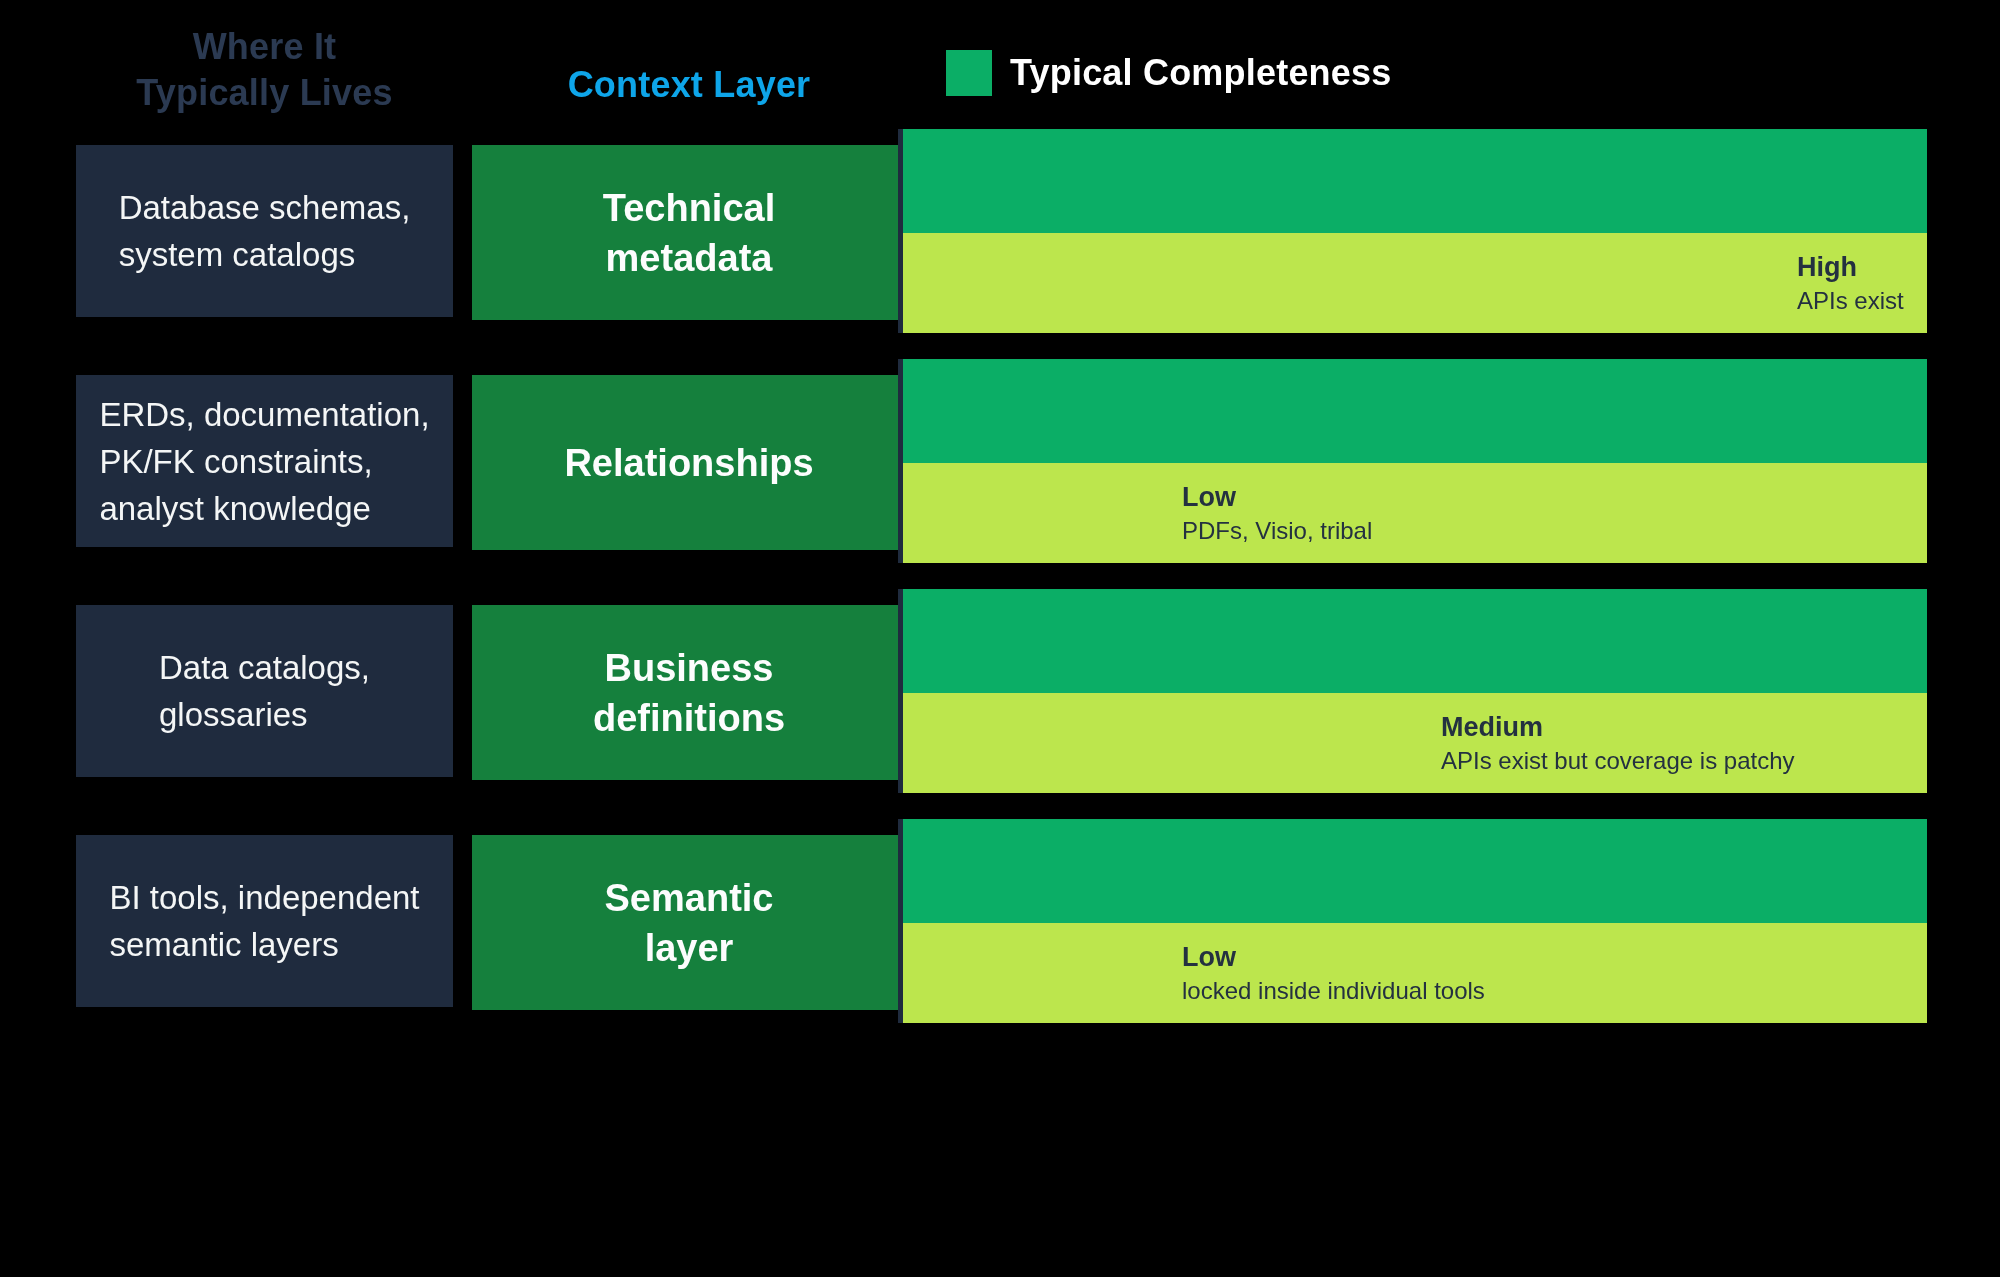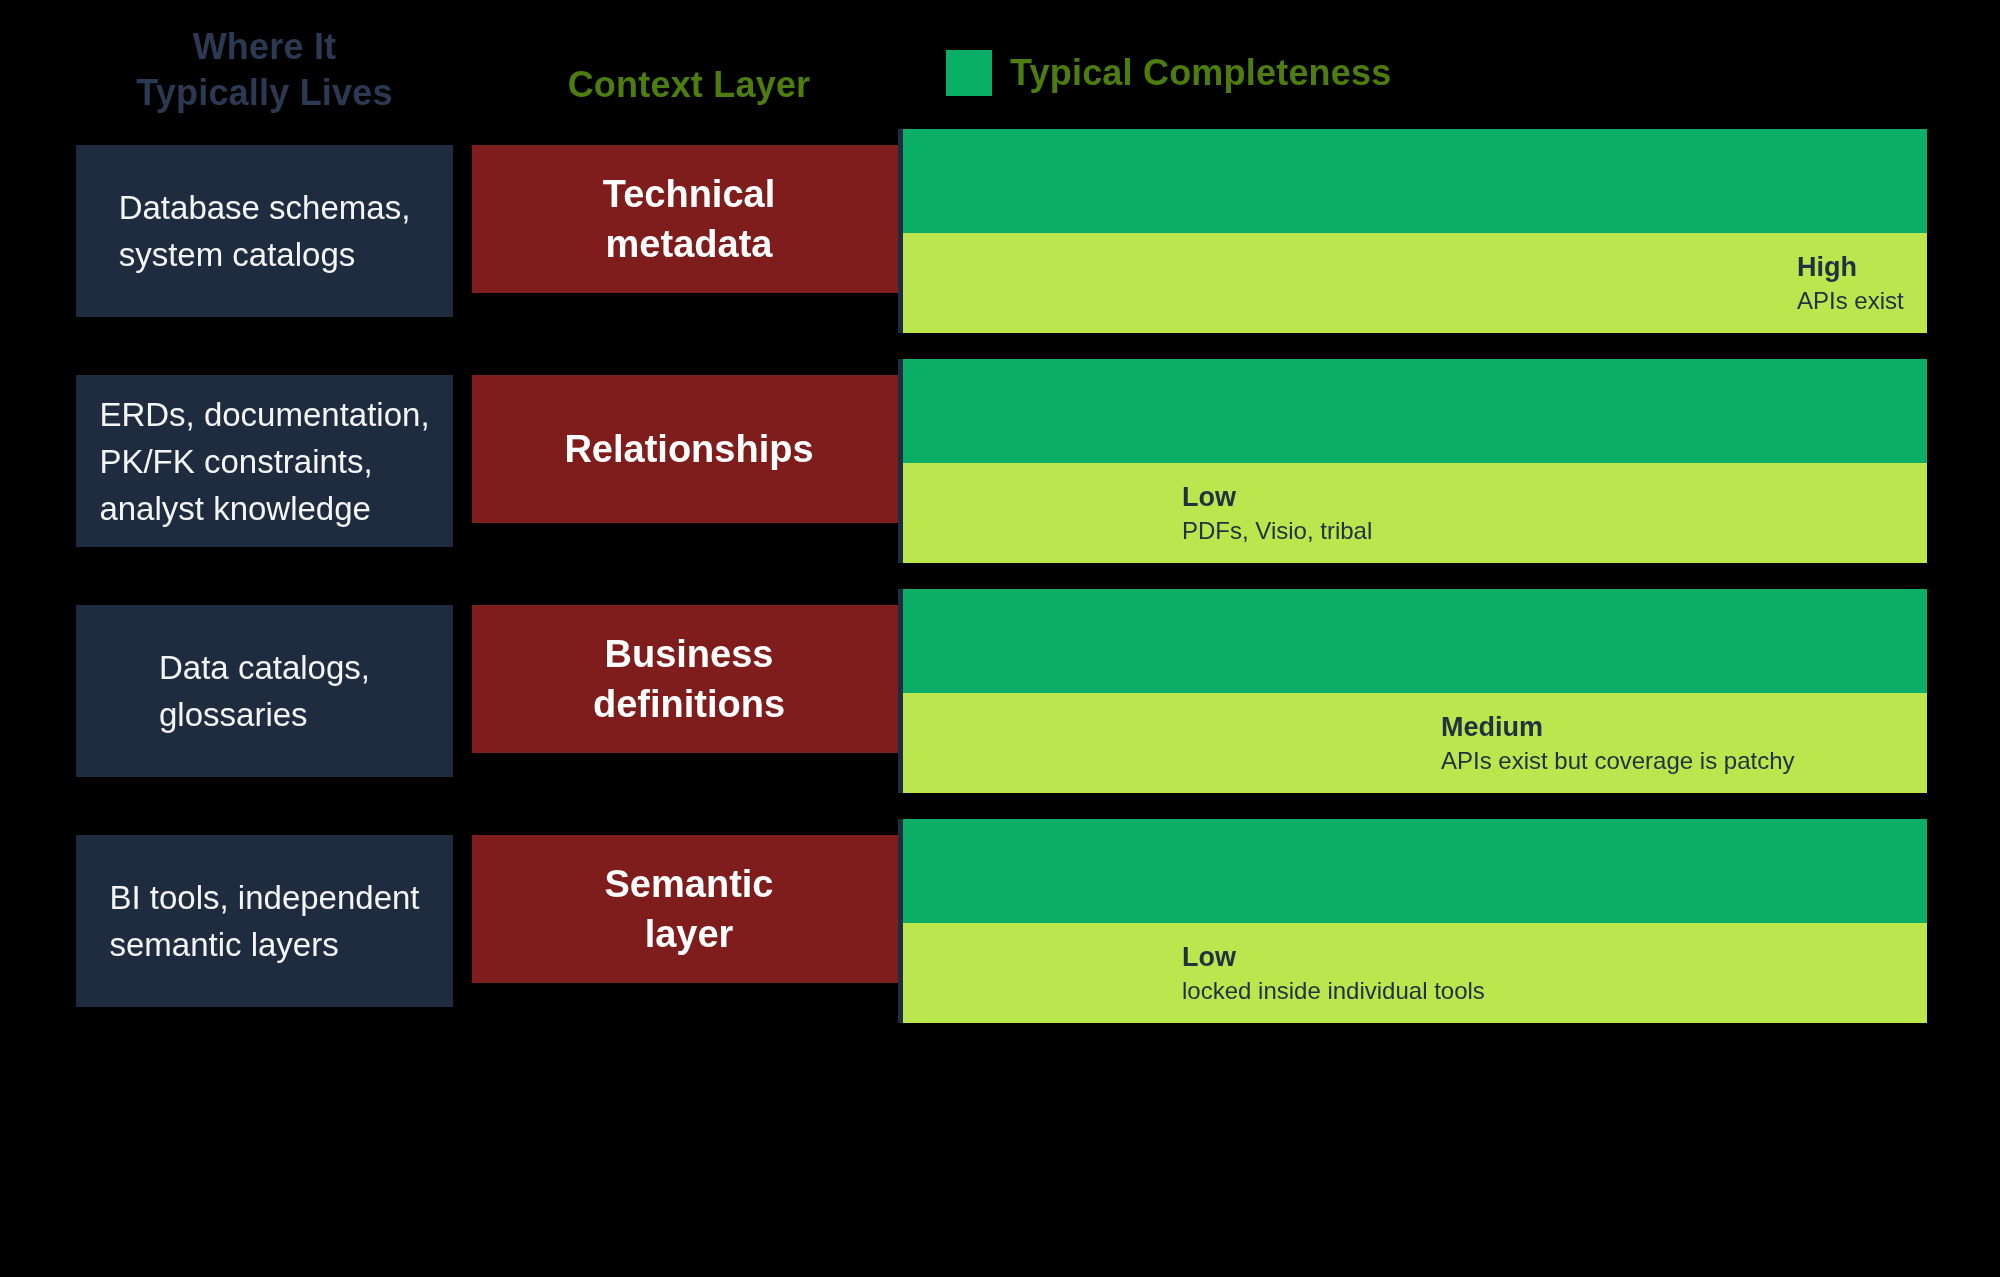--- a/index.html
+++ b/index.html
@@ -15,48 +15,48 @@
   
   .hdr-col1 {
     position: absolute; left: 76px; top: 24px; width: 377px;
     text-align: center; font-size: 36px; font-weight: 700;
     line-height: 46px; color: #2b3a52; white-space: pre-line;
     letter-spacing: 0.2px;
   }
   .hdr-col2 {
     position: absolute; left: 472px; top: 64px; width: 434px;
     text-align: center; font-size: 36px; font-weight: 700;
-    color: #4d7c0f; letter-spacing: 0.2px;
+    color: #0ea5e9; letter-spacing: 0.2px;
   }
   .legend-item {
     position: absolute; top: 50px; height: 46px;
     display: flex; align-items: center; gap: 18px;
   }
   .legend-item.first  { left: 946px; }
   .legend-item.second { left: 1537px; }
   .legend-swatch { width: 46px; height: 46px; flex: 0 0 auto; }
   .legend-label {
-    font-size: 36px; font-weight: 700; color: #4d7c0f;
+    font-size: 36px; font-weight: 700; color: #ffffff;
     letter-spacing: 0.2px; white-space: nowrap;
   }
 
   
   .rows { position: absolute; left: 0; top: 145px; width: 2000px; }
   .row  { position: relative; height: 172px; margin-bottom: 58px; }
   .row:last-child { margin-bottom: 0; }
 
   .where-box {
     position: absolute; left: 76px; top: 0; width: 377px; height: 172px;
     background: #1f2b3e; display: flex; align-items: center; justify-content: center;
     text-align: left; color: #f4f6f6; font-size: 33px; line-height: 47px;
     white-space: pre-line;
   }
   .layer-box {
-    position: absolute; left: 472px; top: 0; width: 434px; height: 148px;
-    background: #7f1d1d; display: flex; align-items: center; justify-content: center;
+    position: absolute; left: 472px; top: 0; width: 434px; height: 175px;
+    background: #15803d; display: flex; align-items: center; justify-content: center;
     text-align: center; color: #fcfdfd; font-size: 38px; font-weight: 700;
     line-height: 50px; white-space: pre-line;
   }
   .axis-strip {
     position: absolute; left: 898px; top: -16px; width: 5px; height: 204px;
     background: #1f2b3e;
   }
   .bars { position: absolute; left: 903px; top: -16px; width: 1024px; height: 204px; }
   .bar-complete { width: 100%; height: 104px; }
   .bar-access   { position: relative; width: 100%; height: 100px; }

